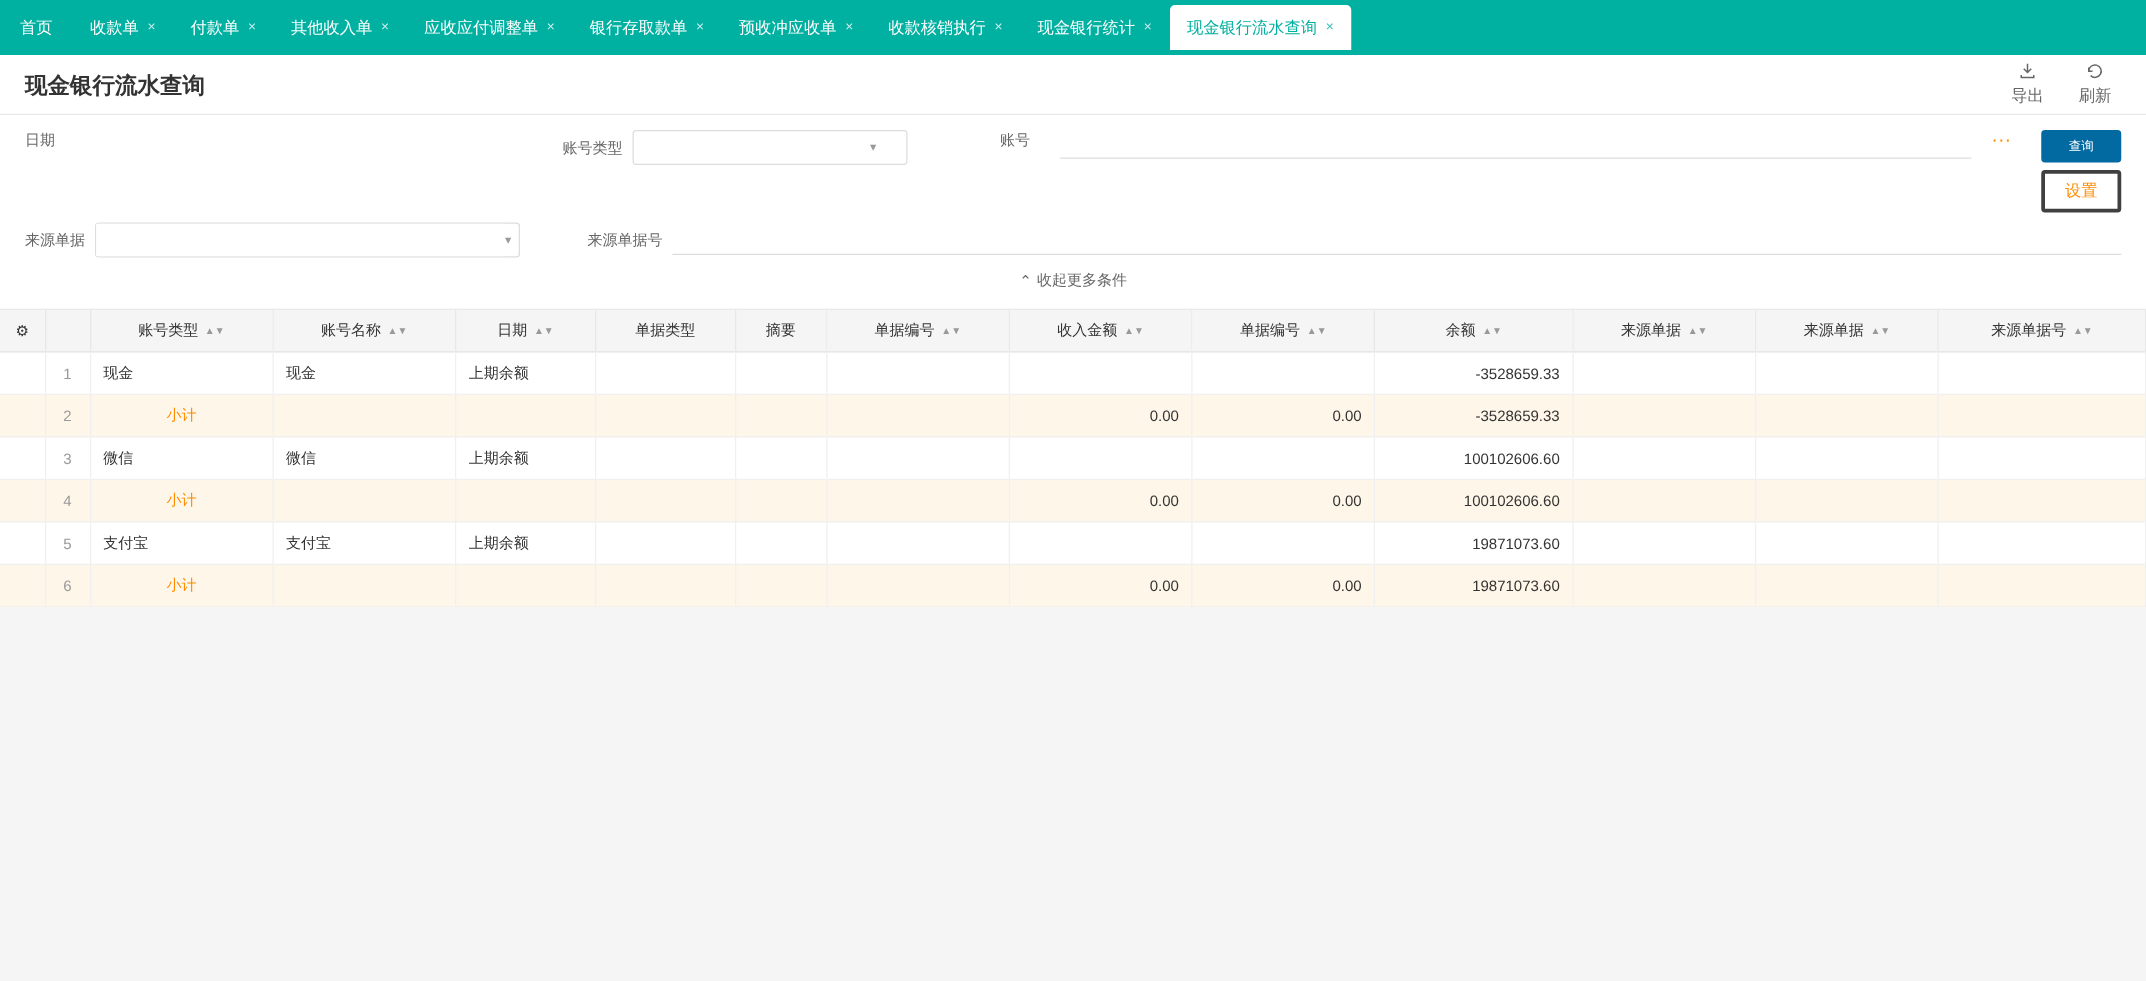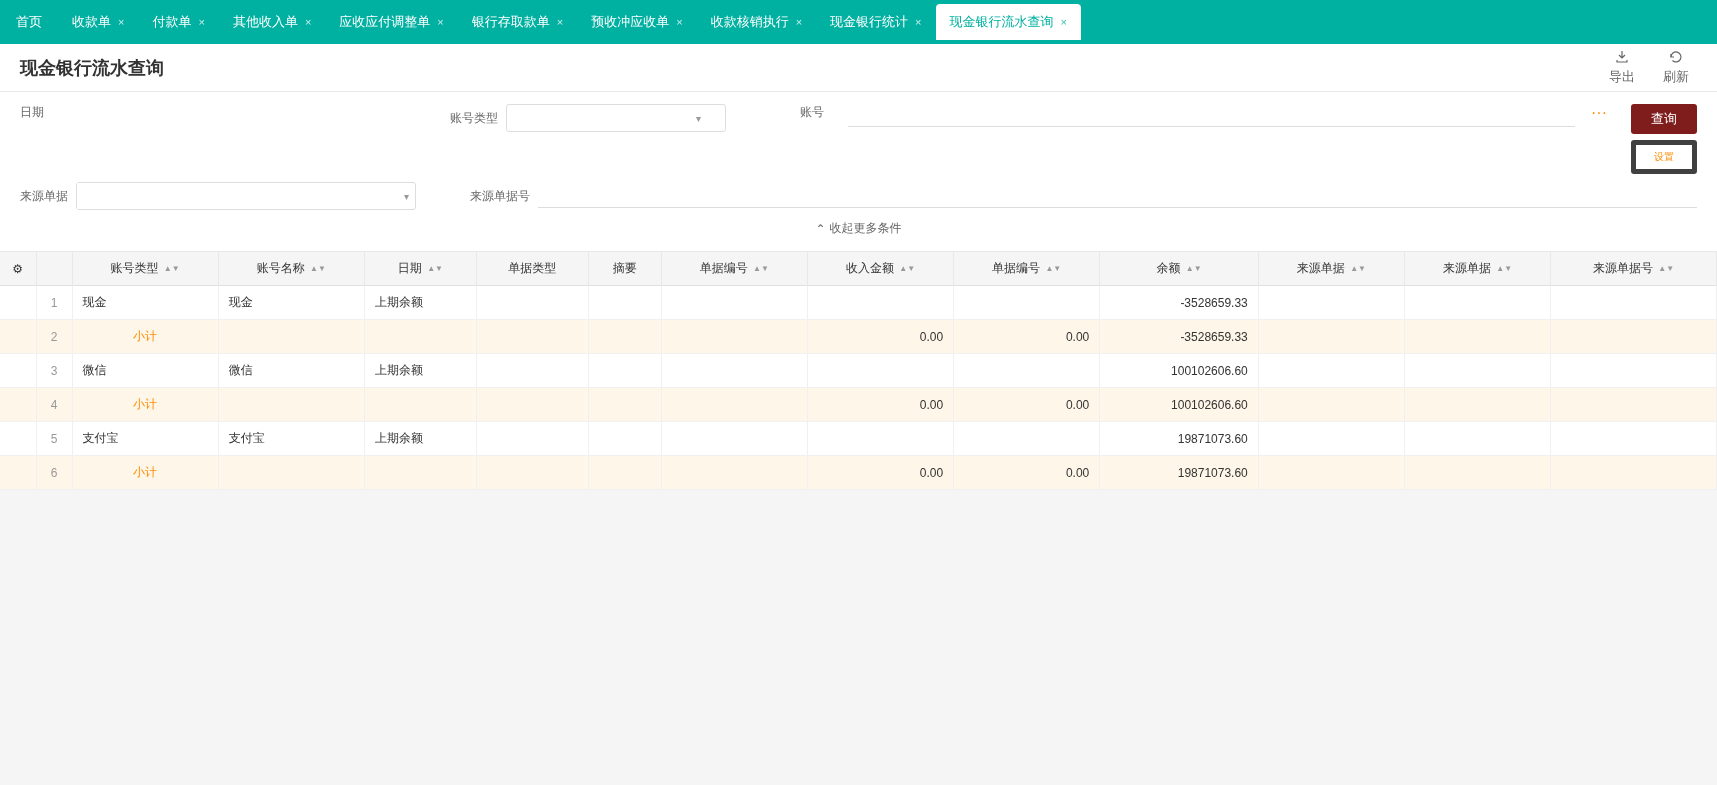--- a/index.html
+++ b/index.html
@@ -133,36 +133,36 @@
       outline: none;
       min-width: 200px;
     }
     .dots-btn {
       color: #ff8c00;
       cursor: pointer;
       font-size: 16px;
       padding: 0 8px;
     }
     .query-btn {
-      background: #7f1d1d;
+      background: #0369a1;
       color: #fff;
       border: none;
       border-radius: 3px;
       padding: 6px 20px;
       cursor: pointer;
-      font-size: 13px;
+      font-size: 10px;
     }
     .setting-btn {
       background: #fff;
       color: #ff8c00;
-      border: 5px solid #404040;
+      border: 3px solid #404040;
       border-radius: 3px;
       padding: 5px 16px;
       cursor: pointer;
-      font-size: 10px;
+      font-size: 13px;
     }
     .action-col {
       display: flex;
       flex-direction: column;
       gap: 6px;
     }
     .collapse-row {
       display: flex;
       justify-content: center;
       align-items: center;

